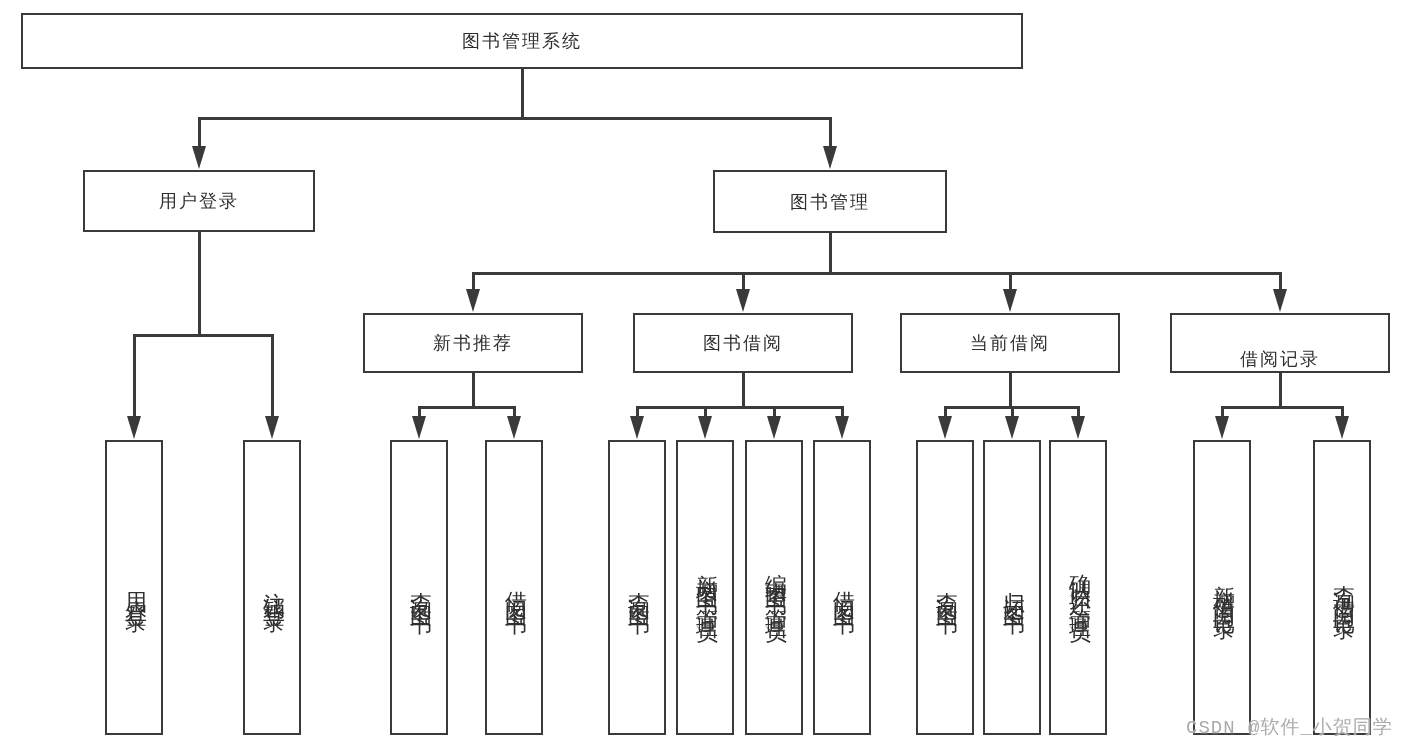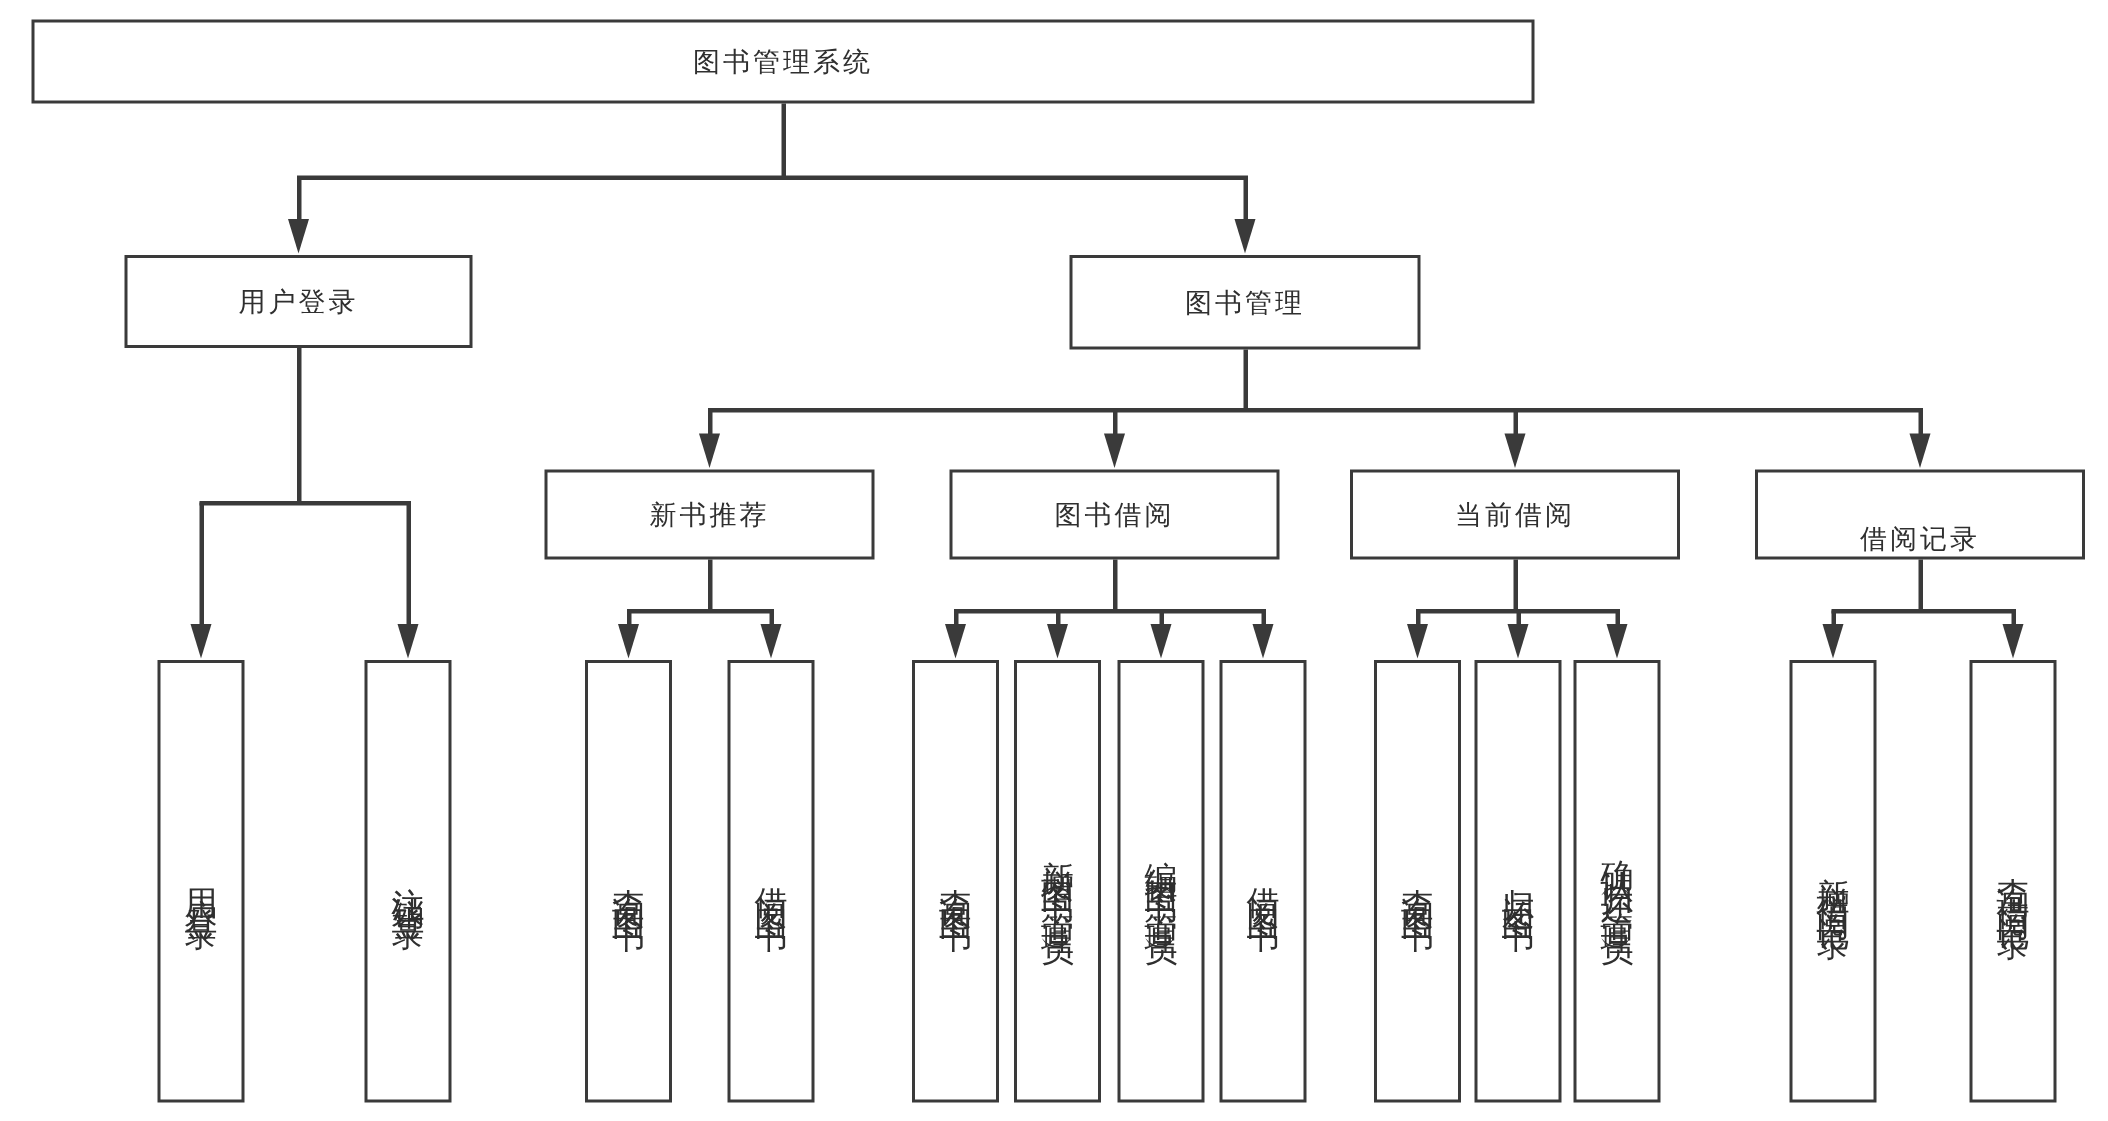--- a/index.html
+++ b/index.html
@@ -1,18 +1,18 @@
 <!DOCTYPE html>
 <html><head>
 <meta charset="utf-8">
 <style>
   html,body { margin:0; padding:0; background:#ffffff; }
   .canvas {
     position:relative; width:1405px; height:747px; background:#ffffff;
-    font-family:Liberation Sans, sans-serif; overflow:hidden;
+    font-family:Liberation Mono, monospace; overflow:hidden;
   }
   .node {
     position:absolute; box-sizing:border-box; border:2.5px solid #3a3a3a;
     background:#ffffff; display:flex; align-items:center; justify-content:center;
     color:#2f2f2f; font-size:18px; letter-spacing:2px; white-space:nowrap;
   }
   .leaf {
     position:absolute; box-sizing:border-box; border:2.5px solid #3a3a3a;
     background:#ffffff; display:flex; align-items:center; justify-content:center;
     top:440px; width:58px; height:295px; color:#2f2f2f;
@@ -164,14 +164,15 @@
   <div class="vl" style="left:1011px; top:407px; height:10px;"></div>
   <div class="ah" style="left:1005px; top:416px;"></div>
   <div class="vl" style="left:1077px; top:407px; height:10px;"></div>
   <div class="ah" style="left:1071px; top:416px;"></div>
 
   <div class="vl" style="left:1221px; top:407px; height:10px;"></div>
   <div class="ah" style="left:1215px; top:416px;"></div>
   <div class="vl" style="left:1341px; top:407px; height:10px;"></div>
   <div class="ah" style="left:1335px; top:416px;"></div>
 
+  <div class="watermark">CSDN @软件_小贺同学</div>
 
 </div>
 
 </body></html>

